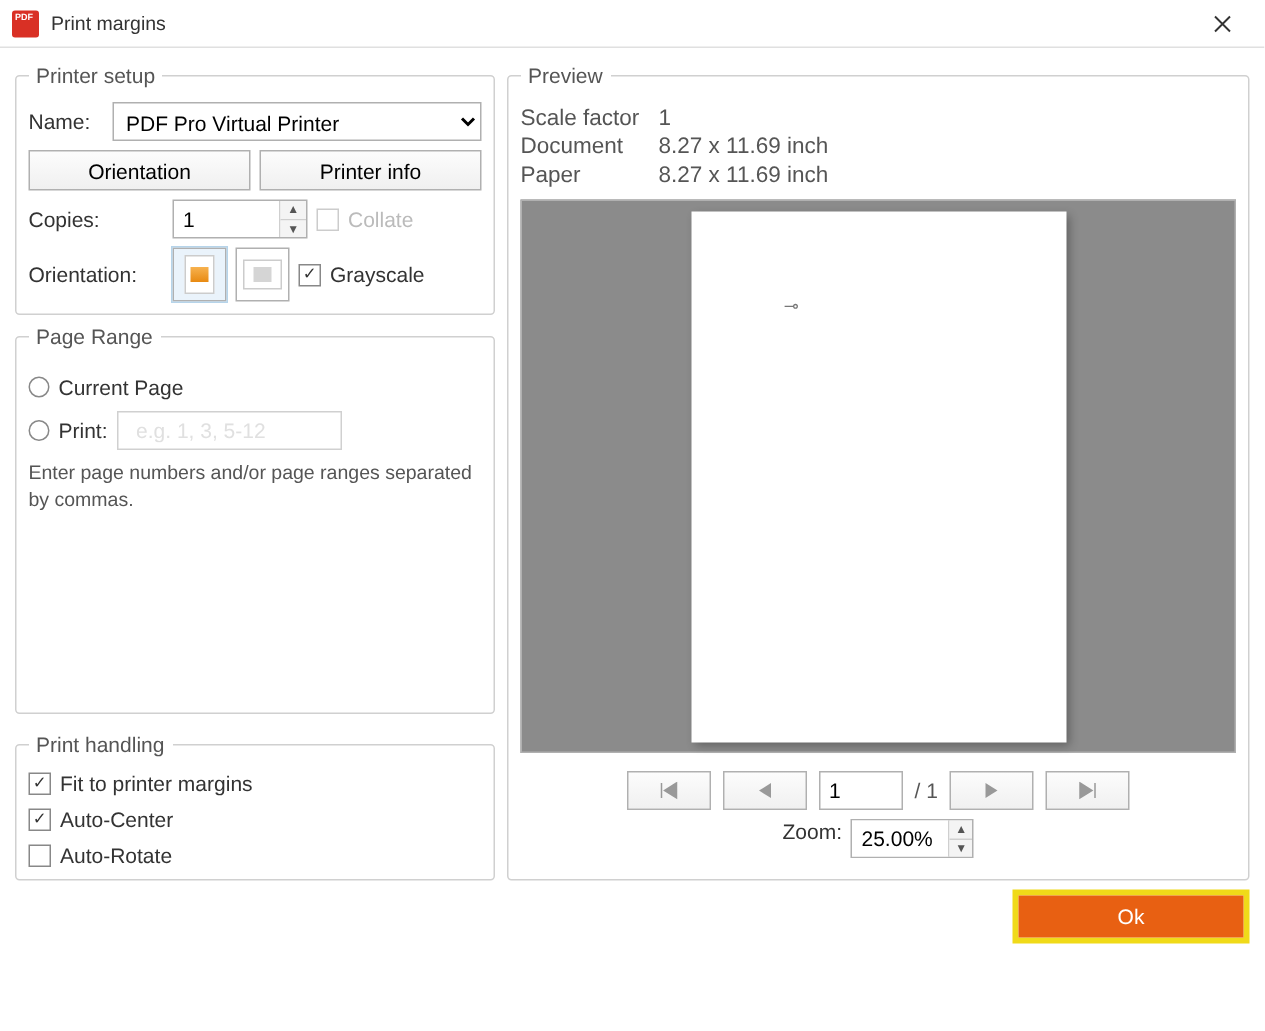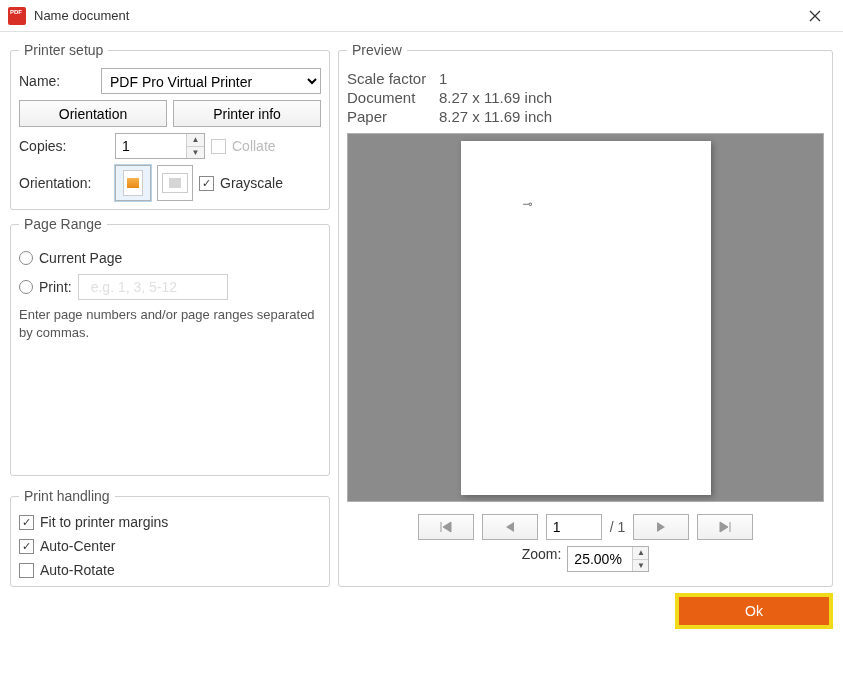--- a/index.html
+++ b/index.html
@@ -18,21 +18,21 @@
     
     fieldset { border: 1px solid #d0d0d0; border-radius: 3px; margin: 0; padding: 10px 8px 8px 8px; position: relative; }
     legend { padding: 0 5px; font-size: 14px; color: #555; }
     
     .row { display: flex; align-items: center; margin-bottom: 6px; gap: 6px; }
     .row:last-child { margin-bottom: 0; }
     
     label.lbl { min-width: 50px; }
     label.lbl-wide { min-width: 90px; }
     
-    select { flex: 1; height: 26px; border: 1px solid #b0b0b0; background: #fff; padding: 4px 4px; font-size: 14px; margin-left: 26px; }
+    select { flex: 1; height: 26px; border: 1px solid #b0b0b0; background: #fff; padding: 4px 4px; font-size: 14px; }
     
     .btn { height: 27px; border: 1px solid #b0b0b0; background: linear-gradient(#fcfcfc,#f0f0f0); font-size: 14px; cursor: pointer; display: flex; align-items: center; justify-content: center; }
     .btn-half { flex: 1; }
     
     .numinput-wrap { display: flex; width: 90px; height: 26px; border: 1px solid #b0b0b0; }
     .numinput-wrap input { flex: 1; border: none; padding: 0 6px; font-size: 14px; width: 100%; outline:none;}
     .numinput-wrap .spinners { width: 18px; display: flex; flex-direction: column; border-left: 1px solid #cfcfcf; }
     .numinput-wrap .spinners div { flex: 1; display:flex; align-items:center; justify-content:center; cursor:pointer; font-size:8px; color:#555; background:#f4f4f4;}
     .numinput-wrap .spinners div:first-child{border-bottom:1px solid #cfcfcf;}
     
@@ -78,21 +78,21 @@
     .footer { display:flex; justify-content:flex-end; align-items:center; padding: 6px 10px 10px 0; gap:0;}
     .footer-btn { width: 120px; height: 28px; border:1px solid #b0b0b0; background:linear-gradient(#fcfcfc,#f0f0f0); font-size:14px; cursor:pointer; display:flex; align-items:center; justify-content:center;}
     .ok-wrap { border: 4px solid #f0da19; margin-left: 4px; }
     .ok-btn { width: 150px; height: 28px; background: #e86012; color:#fff; border:none; font-size:14px; cursor:pointer; display:flex; align-items:center; justify-content:center;}
   </style>
 </head>
 <body>
 
 <div class="titlebar">
   <div class="titlebar-icon"></div>
-  <div class="titlebar-text">Name document</div>
+  <div class="titlebar-text">Print margins</div>
   <div class="titlebar-close">
     <svg width="12" height="12" viewBox="0 0 12 12">
         <path d="M1 1 L11 11 M11 1 L1 11" stroke="#333" stroke-width="1.3"></path>
       </svg>
   </div>
 </div>
 
 <div class="content">
 
   <div class="left-col">

